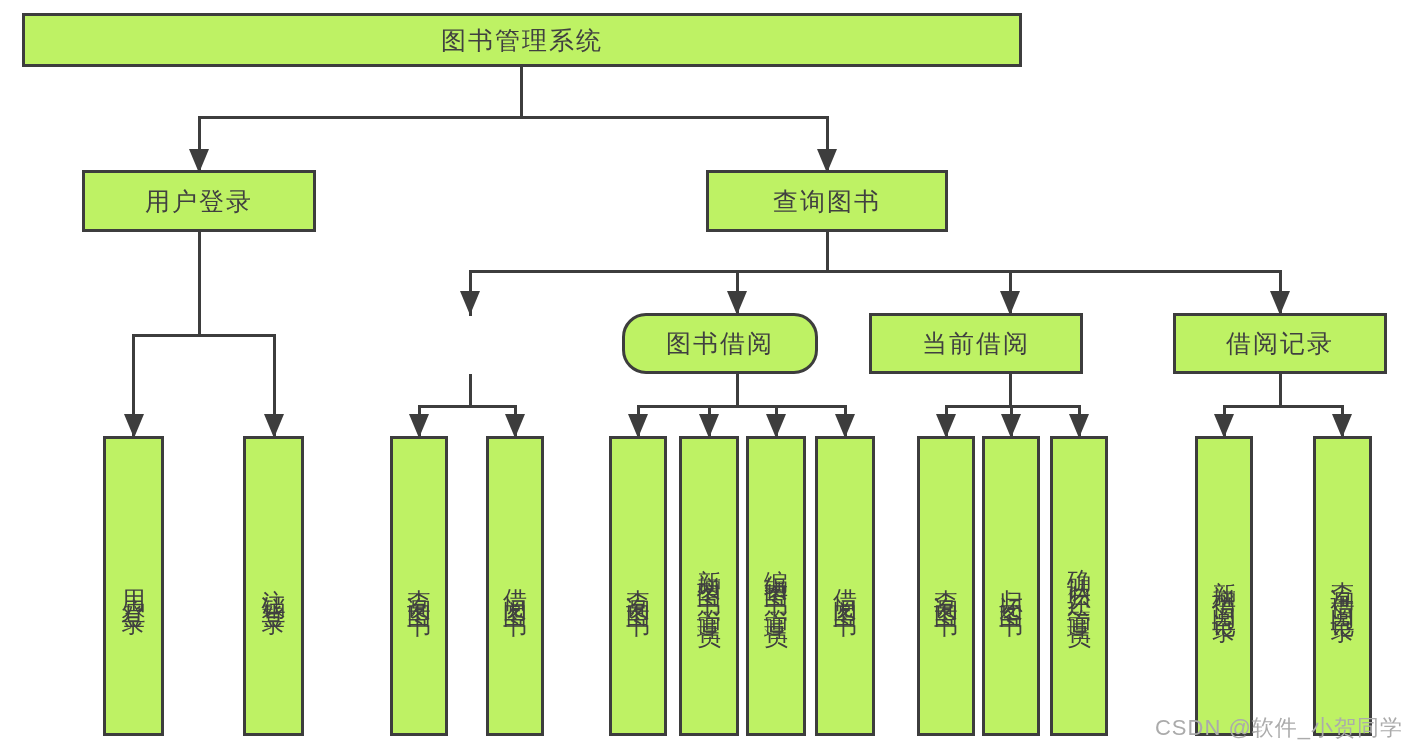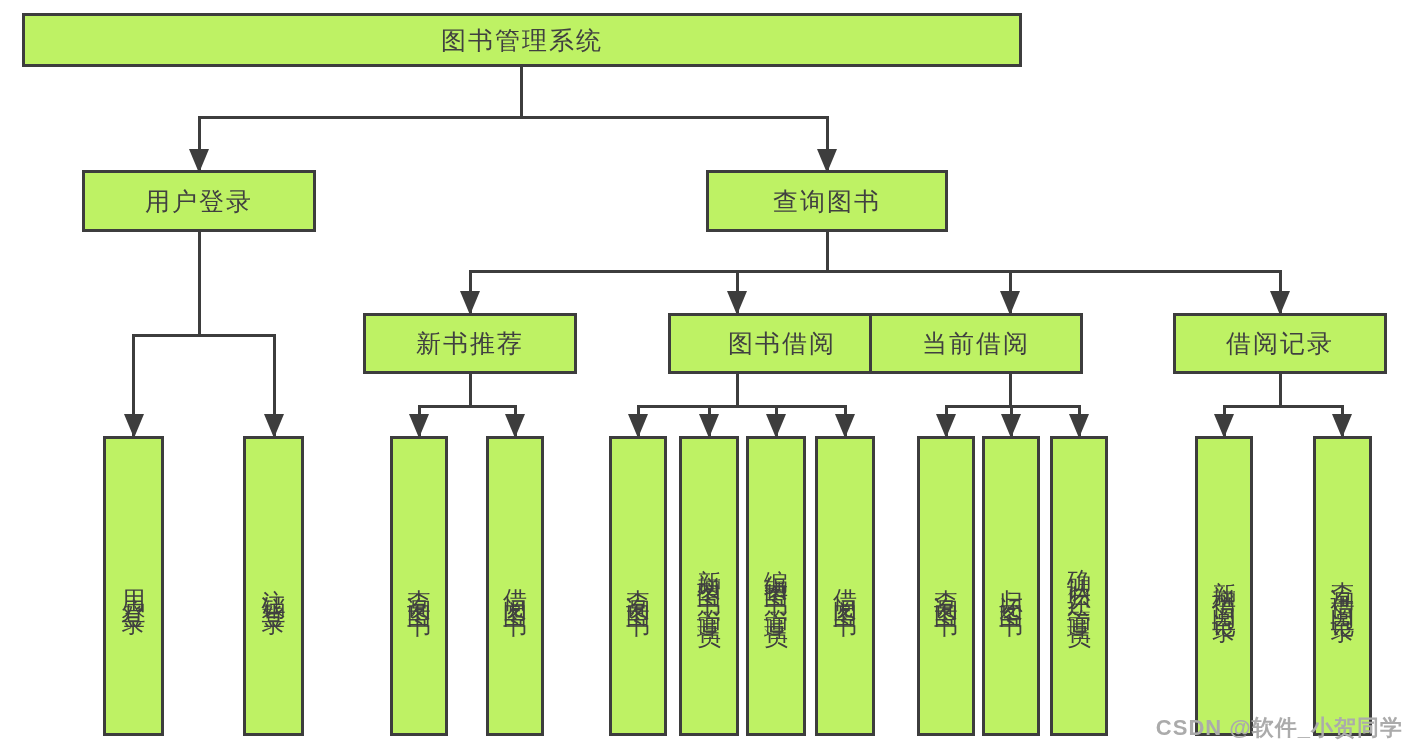--- a/index.html
+++ b/index.html
@@ -50,21 +50,20 @@
     z-index:3;
   }
   .watermark{
     position:absolute;
     right:2px;bottom:4px;
     font-size:22px;
     color:var(--wm);
     letter-spacing:1px;
     z-index:4;
     white-space:nowrap;
-    font-weight:bold;
   }
 </style>
 </head>
 <body>
 
 <div class="canvas">
 
   <div class="box" style="left:22px;top:13px;width:1000px;height:54px;">
     <span class="hlabel">图书管理系统</span>
   </div>
@@ -94,24 +93,21 @@
   <div class="hline" style="left:469px;top:270px;width:813px;"></div>
   <div class="vline" style="left:469px;top:270px;height:46px;"></div>
   <div class="vline" style="left:736px;top:270px;height:46px;"></div>
   <div class="vline" style="left:1009px;top:270px;height:46px;"></div>
   <div class="vline" style="left:1279px;top:270px;height:46px;"></div>
   <div class="arrow" style="left:460px;top:291px;"></div>
   <div class="arrow" style="left:727px;top:291px;"></div>
   <div class="arrow" style="left:1000px;top:291px;"></div>
   <div class="arrow" style="left:1270px;top:291px;"></div>
 
-  <div class="box" style="left:363px;top:313px;width:214px;height:61px;">
-    <span class="hlabel">新书推荐</span>
-  </div>
-  <div class="box" style="left:668px;top:313px;width:228px;height:61px;">
+  <div class="box" style="left:622px;top:313px;width:196px;height:61px;border-radius:24px;">
     <span class="hlabel">图书借阅</span>
   </div>
   <div class="box" style="left:869px;top:313px;width:214px;height:61px;">
     <span class="hlabel">当前借阅</span>
   </div>
   <div class="box" style="left:1173px;top:313px;width:214px;height:61px;">
     <span class="hlabel">借阅记录</span>
   </div>
 
   <div class="vline" style="left:469px;top:374px;height:33px;"></div>

